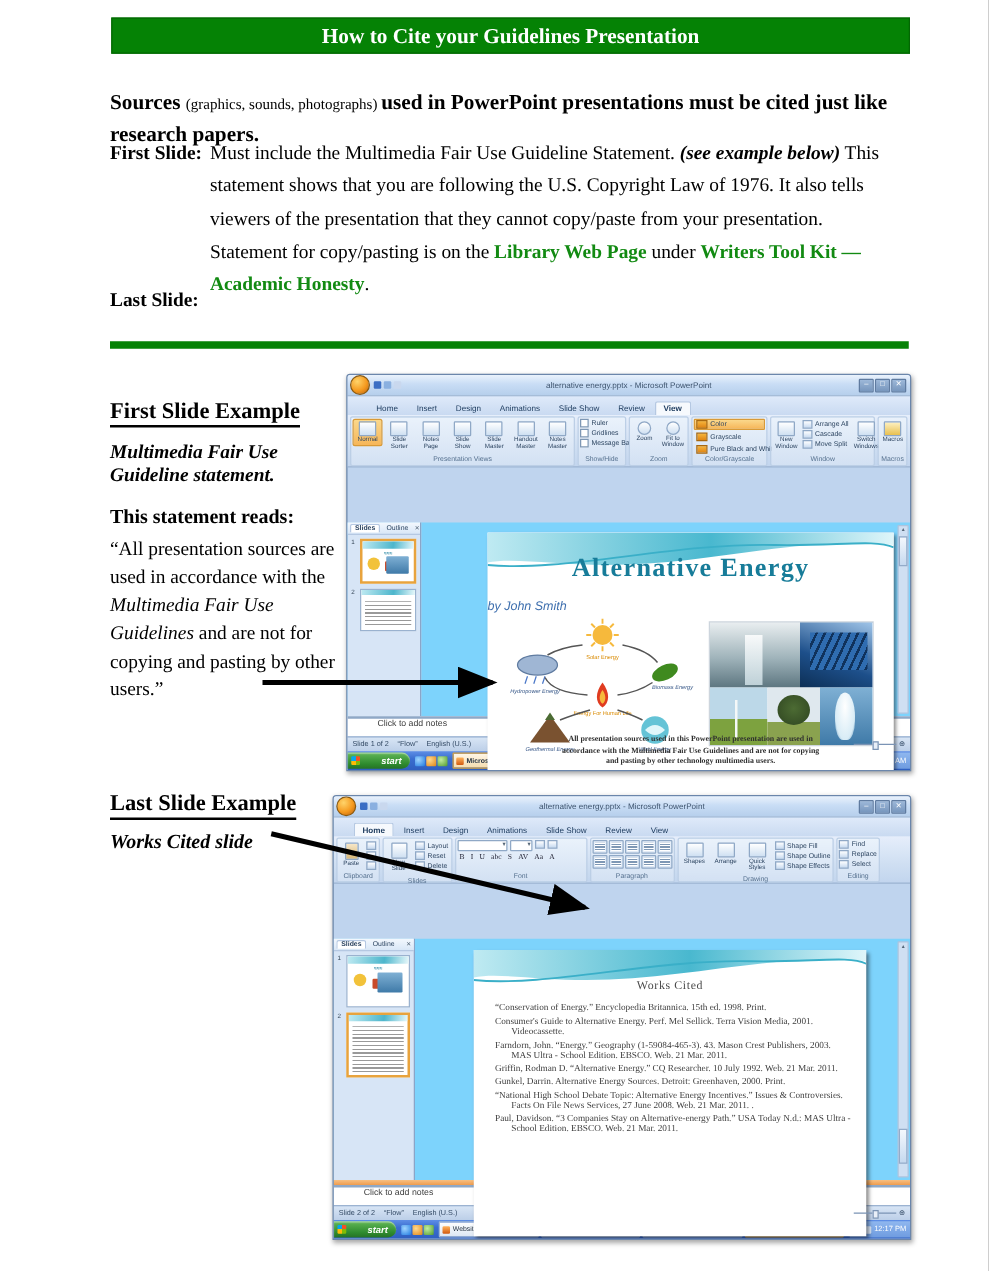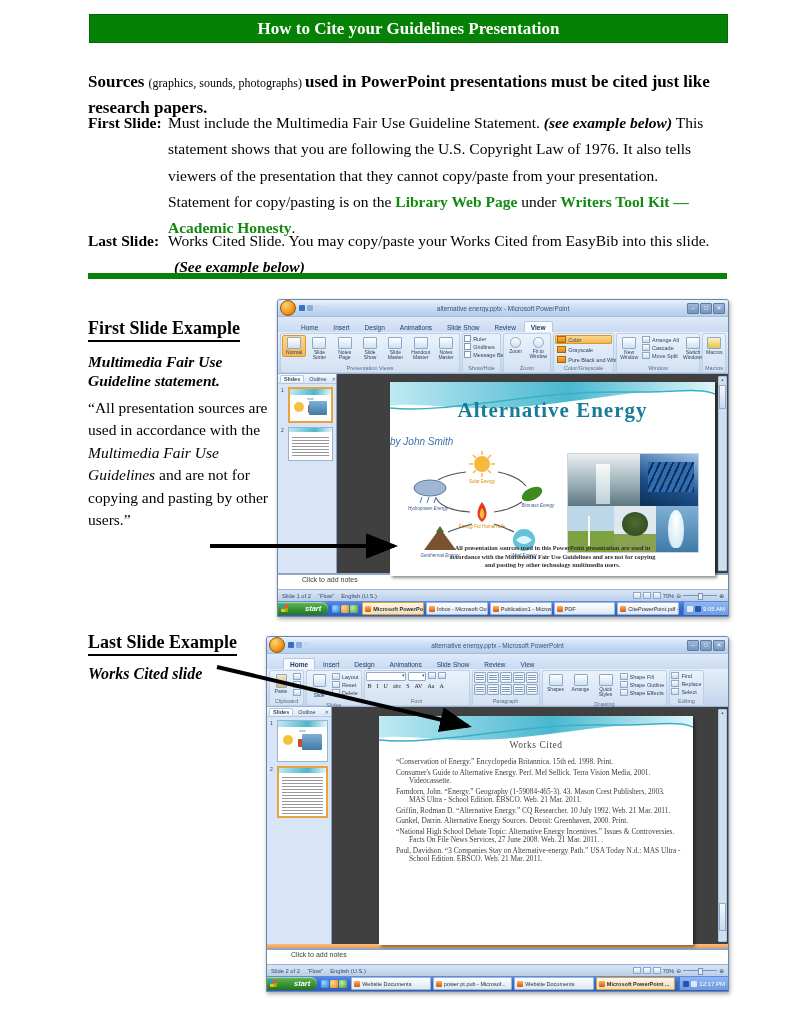--- a/index.html
+++ b/index.html
@@ -68,21 +68,21 @@
   .crow.active{background:linear-gradient(#fbd88c,#f6b659);border-color:#d99a36;}
   .srow{display:flex;align-items:center;gap:2px;font-size:5.5px;color:#2c4460;white-space:nowrap;}
   .sic{width:6px;height:5px;background:linear-gradient(#fff,#c7daf0);border:1px solid #8fa8c6;flex:0 0 auto;}
   .combo{width:38px;height:7px;background:#fff;border:1px solid #8fa8c6;border-radius:1px;position:relative;}
   .combo:after{content:"▾";position:absolute;right:0;top:-1px;font-size:5px;color:#567;}
   .combo.sz{width:16px;}
   .fg{font-size:6px;color:#223;border:1px solid transparent;padding:0 1px;font-family:"Liberation Serif",serif;}
   .parbox{width:8px;height:7px;border:1px solid #8fa8c6;border-radius:1px;
           background:repeating-linear-gradient(#fff 0 1px,#7f98b5 1px 2px) content-box;padding:1px;background-color:#fff;}
   
-  .bodyrow{flex:1;display:flex;min-height:0;background:#404040;}
+  .bodyrow{flex:1;display:flex;min-height:0;background:#7dd3fc;margin-top:44px;}
   .lpanel{width:58px;flex:0 0 auto;background:#d7e5f6;border-right:1px solid #8aa5c8;display:flex;flex-direction:column;}
   .ptabs{display:flex;align-items:center;font-size:5.5px;color:#2c4460;
          background:linear-gradient(#f3f8fe,#d9e7f7);border-bottom:1px solid #b5c8e2;padding:1px 2px;gap:2px;}
   .ptab{padding:0 3px;} .ptab.active{background:#fff;border:1px solid #b5c8e2;border-bottom:none;border-radius:2px 2px 0 0;font-weight:bold;}
   .px{margin-left:auto;font-size:5px;color:#567;}
   .pthumbs{flex:1;padding:3px 3px;display:flex;flex-direction:column;gap:4px;}
   .thumbrow{display:flex;gap:2px;}
   .tnum{width:5px;font-size:5px;color:#345;}
   .thumb{flex:1;background:#fff;border:1px solid #9ab2cf;height:32px;position:relative;overflow:hidden;}
   .thumbrow.sel .thumb{border:2px solid #e8a33d;}
@@ -167,29 +167,28 @@
 
   <p class="intro"><span>Sources </span><span class="paren">(graphics, sounds, photographs) </span><span>used in PowerPoint presentations must be cited just like research papers.</span></p>
 
   <div class="hang" style="top:110px;">
     <span class="lbl">First Slide:</span>
     <div class="bodytxt"><span>Must include the Multimedia Fair Use Guideline Statement. </span><span class="bi">(see example below)</span><span> This statement shows that you are following the U.S. Copyright Law of 1976.  It also tells viewers of the presentation that they cannot copy/paste from your presentation. Statement for copy/pasting is on the </span><span class="glink">Library Web Page</span><span> under </span><span class="glink">Writers Tool Kit — Academic Honesty</span><span>.</span></div>
   </div>
 
   <div class="hang" style="top:228px;">
     <span class="lbl">Last Slide:</span>
-    <div class="bodytxt"><span>Works Cited Slide.  You may copy/paste your Works Cited from EasyBib into this slide.</span><br>
-      <span class="bi" style="margin-left:6px;">(See example below)</span></div>
   </div>
 
   <div class="rule"></div>
 
   <div class="fse">
     <span class="exhead">First Slide Example</span>
     <div class="sub">Multimedia Fair Use Guideline statement.</div>
+    <div class="reads">This statement reads:</div>
     <div class="quote"><span>“All presentation sources are used in accor­dance with the </span><i>Multimedia Fair Use Guidelines</i><span> and are not for copying and pasting by other users.”</span></div>
   </div>
 
   <div class="lse">
     <span class="exhead">Last Slide Example</span>
     <div class="sub">Works Cited  slide</div>
   </div>
 
   <div class="shot shot1">
     <div class="titlebar">

